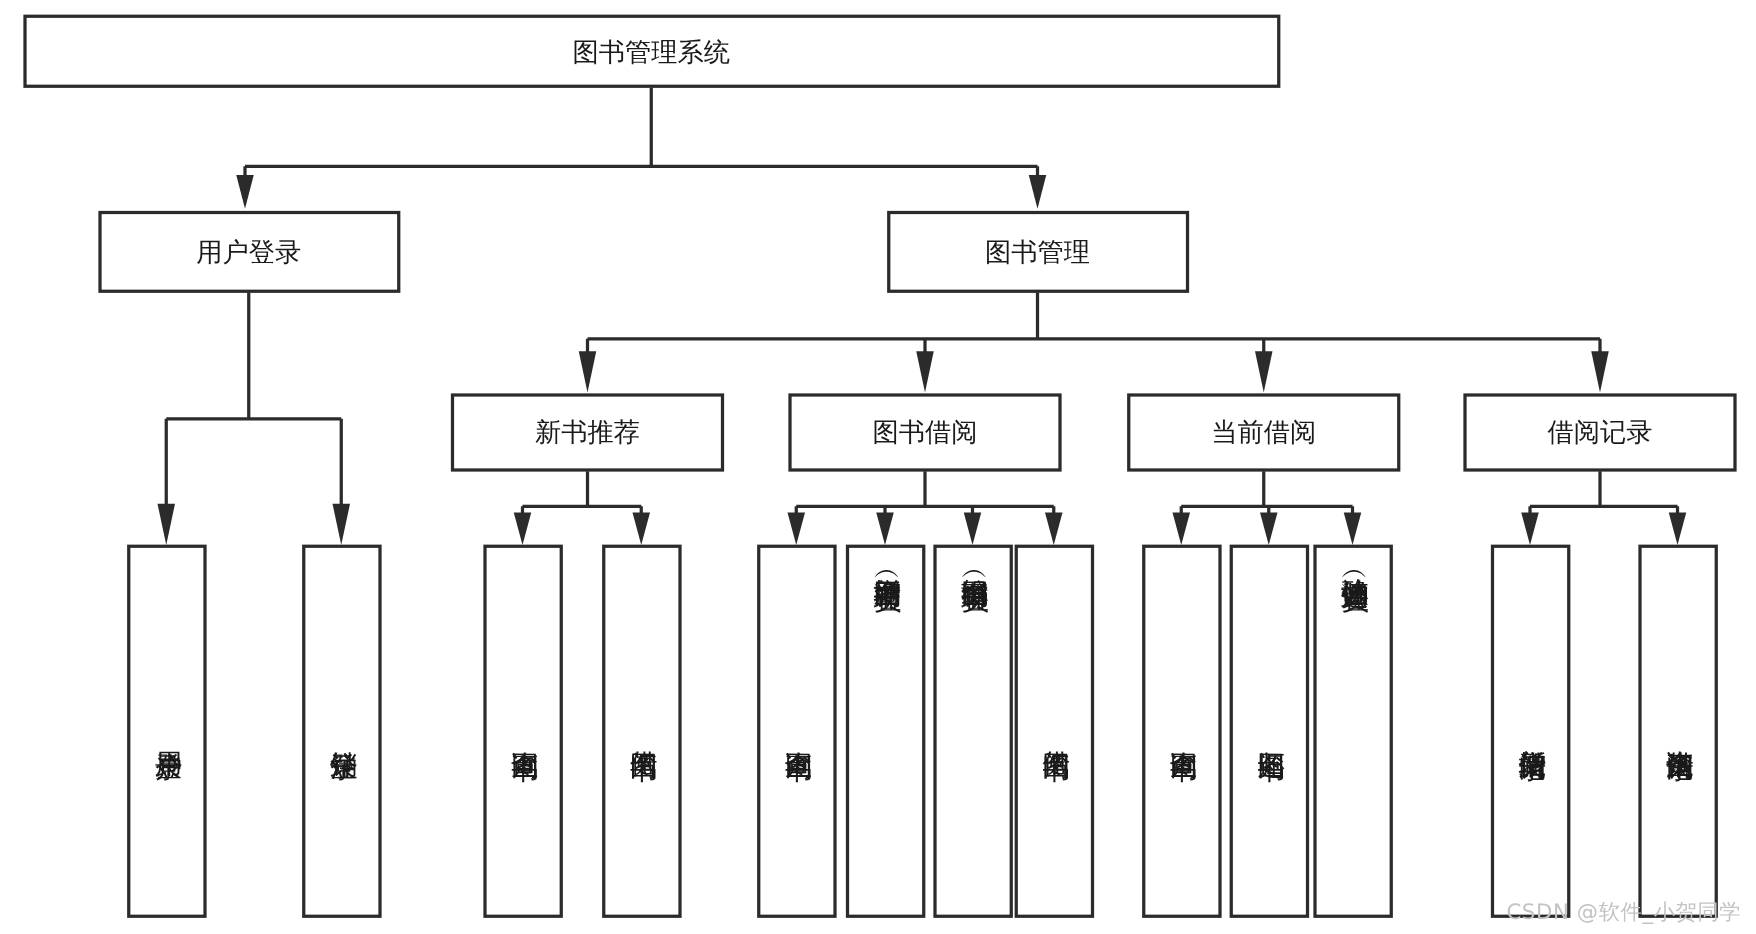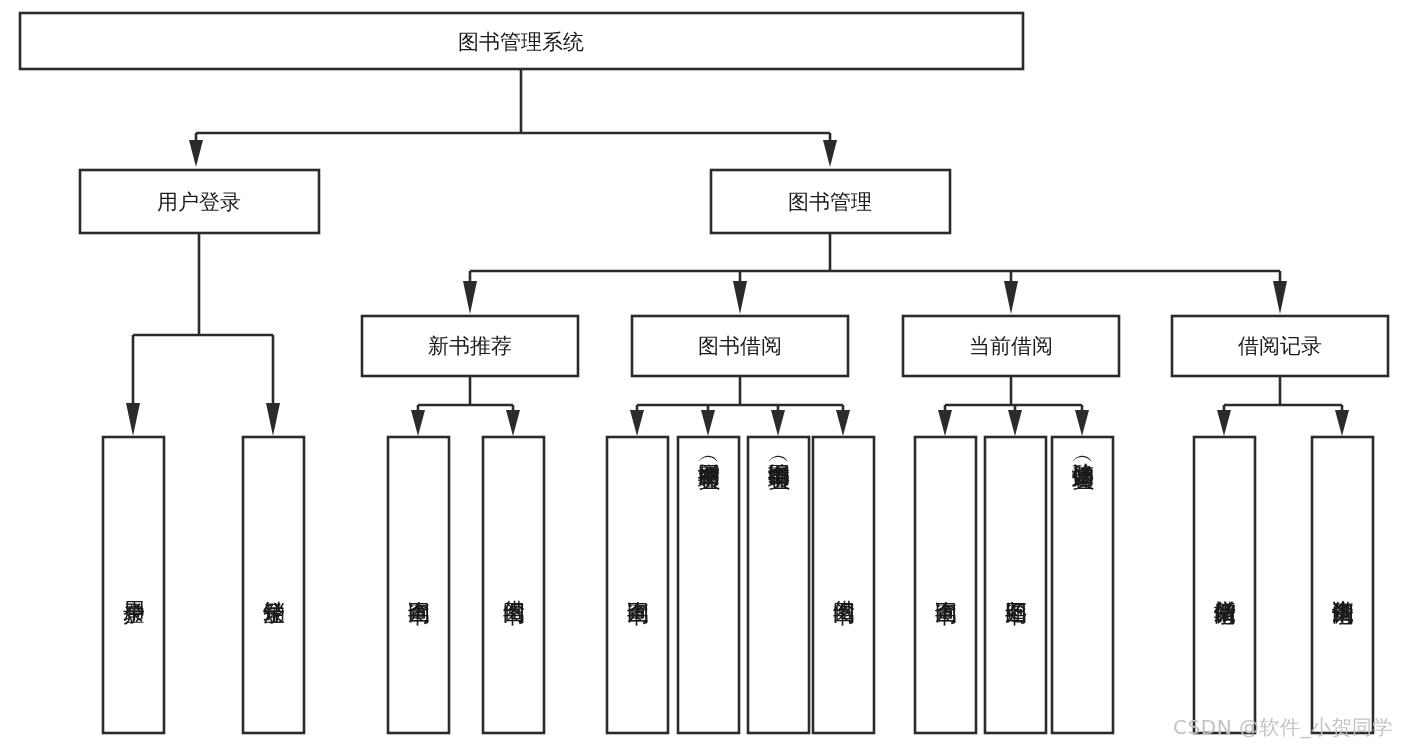--- a/index.html
+++ b/index.html
@@ -64,21 +64,21 @@
     line-height: 1.04;
     letter-spacing: 1px;
     color: #1a1a1a;
     white-space: nowrap;
   }
   .watermark {
     position: absolute;
     right: 12px;
     bottom: 6px;
     font-family: "DejaVu Sans", "Liberation Sans", sans-serif;
-    font-size: 20px;
+    font-size: 17px;
     color: #c3c3c3;
     letter-spacing: 0.5px;
     white-space: nowrap;
   }
 </style>
 </head>
 <body>
 
 <div id="diagram-root">
 

